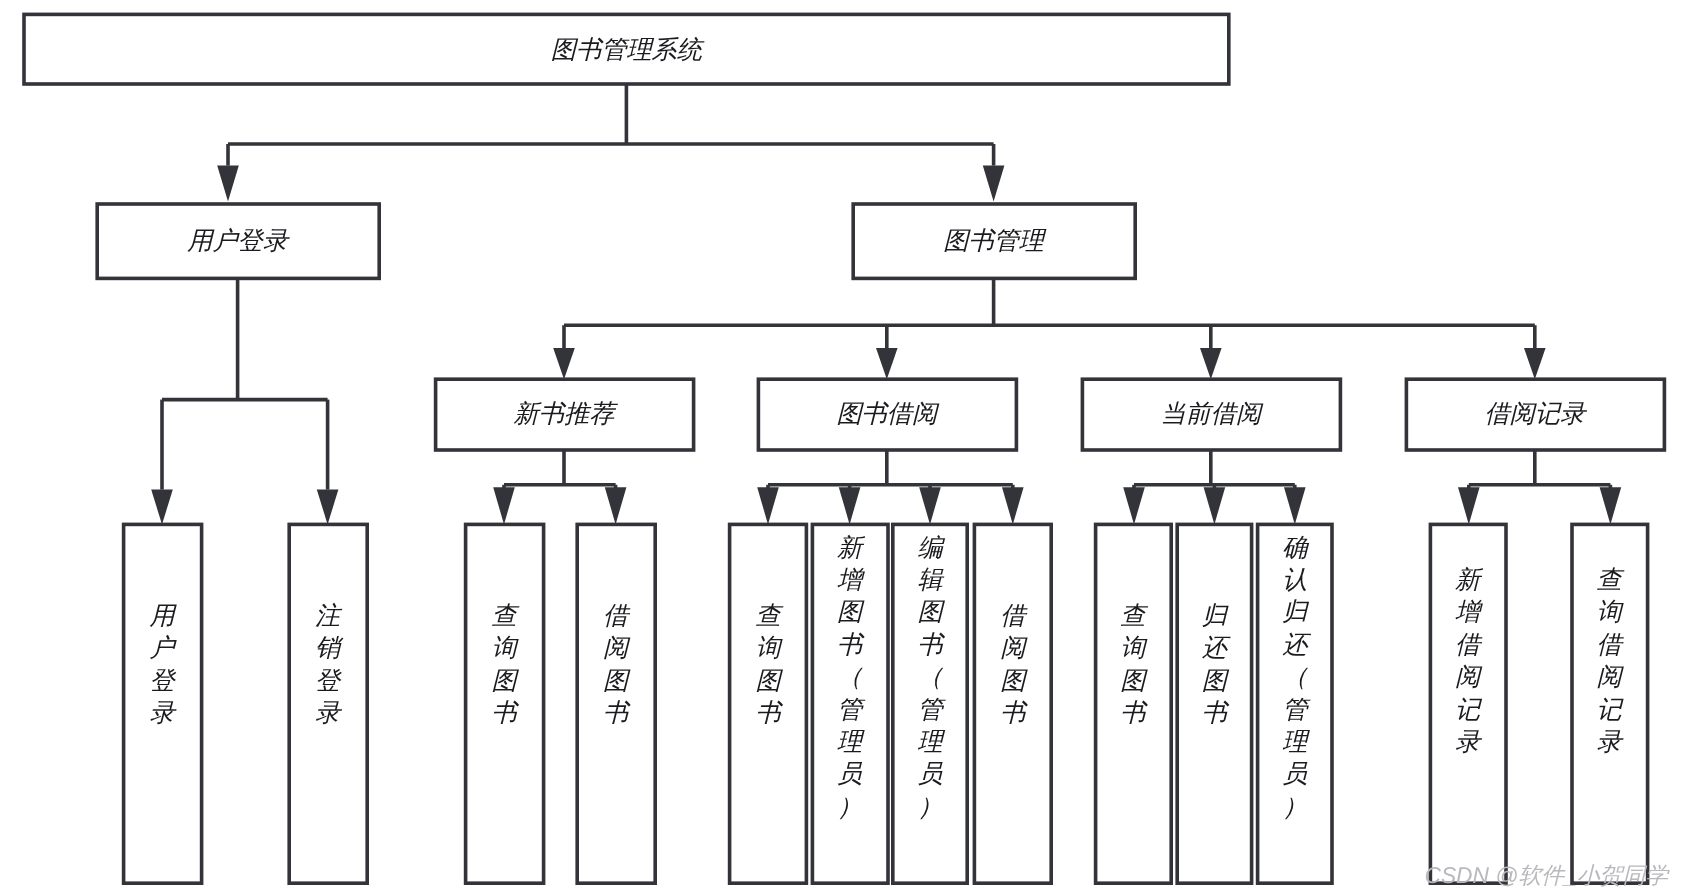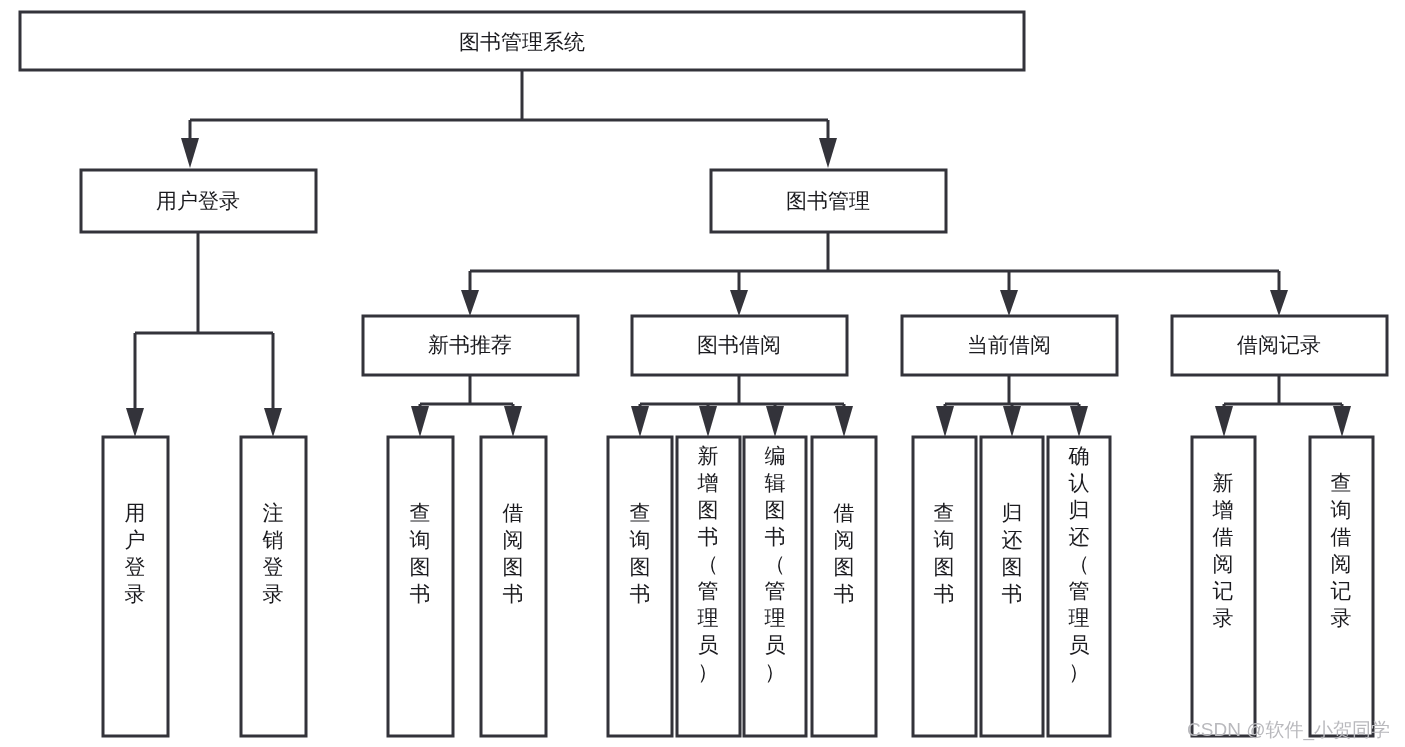--- a/index.html
+++ b/index.html
@@ -11,20 +11,21 @@
     width: 1405px;
     height: 747px;
     font-family: "Liberation Sans", "DejaVu Sans", sans-serif;
     overflow: hidden;
     position: relative;
   }
   #diagram-root {
     position: relative;
     width: 1405px;
     height: 592px;
+    font-style: italic;
   }
   svg.diagram {
     position: absolute;
     top: 0;
     left: 0;
     width: 1405px;
     height: 747px;
   }
   .node-box {
     fill: #ffffff;

